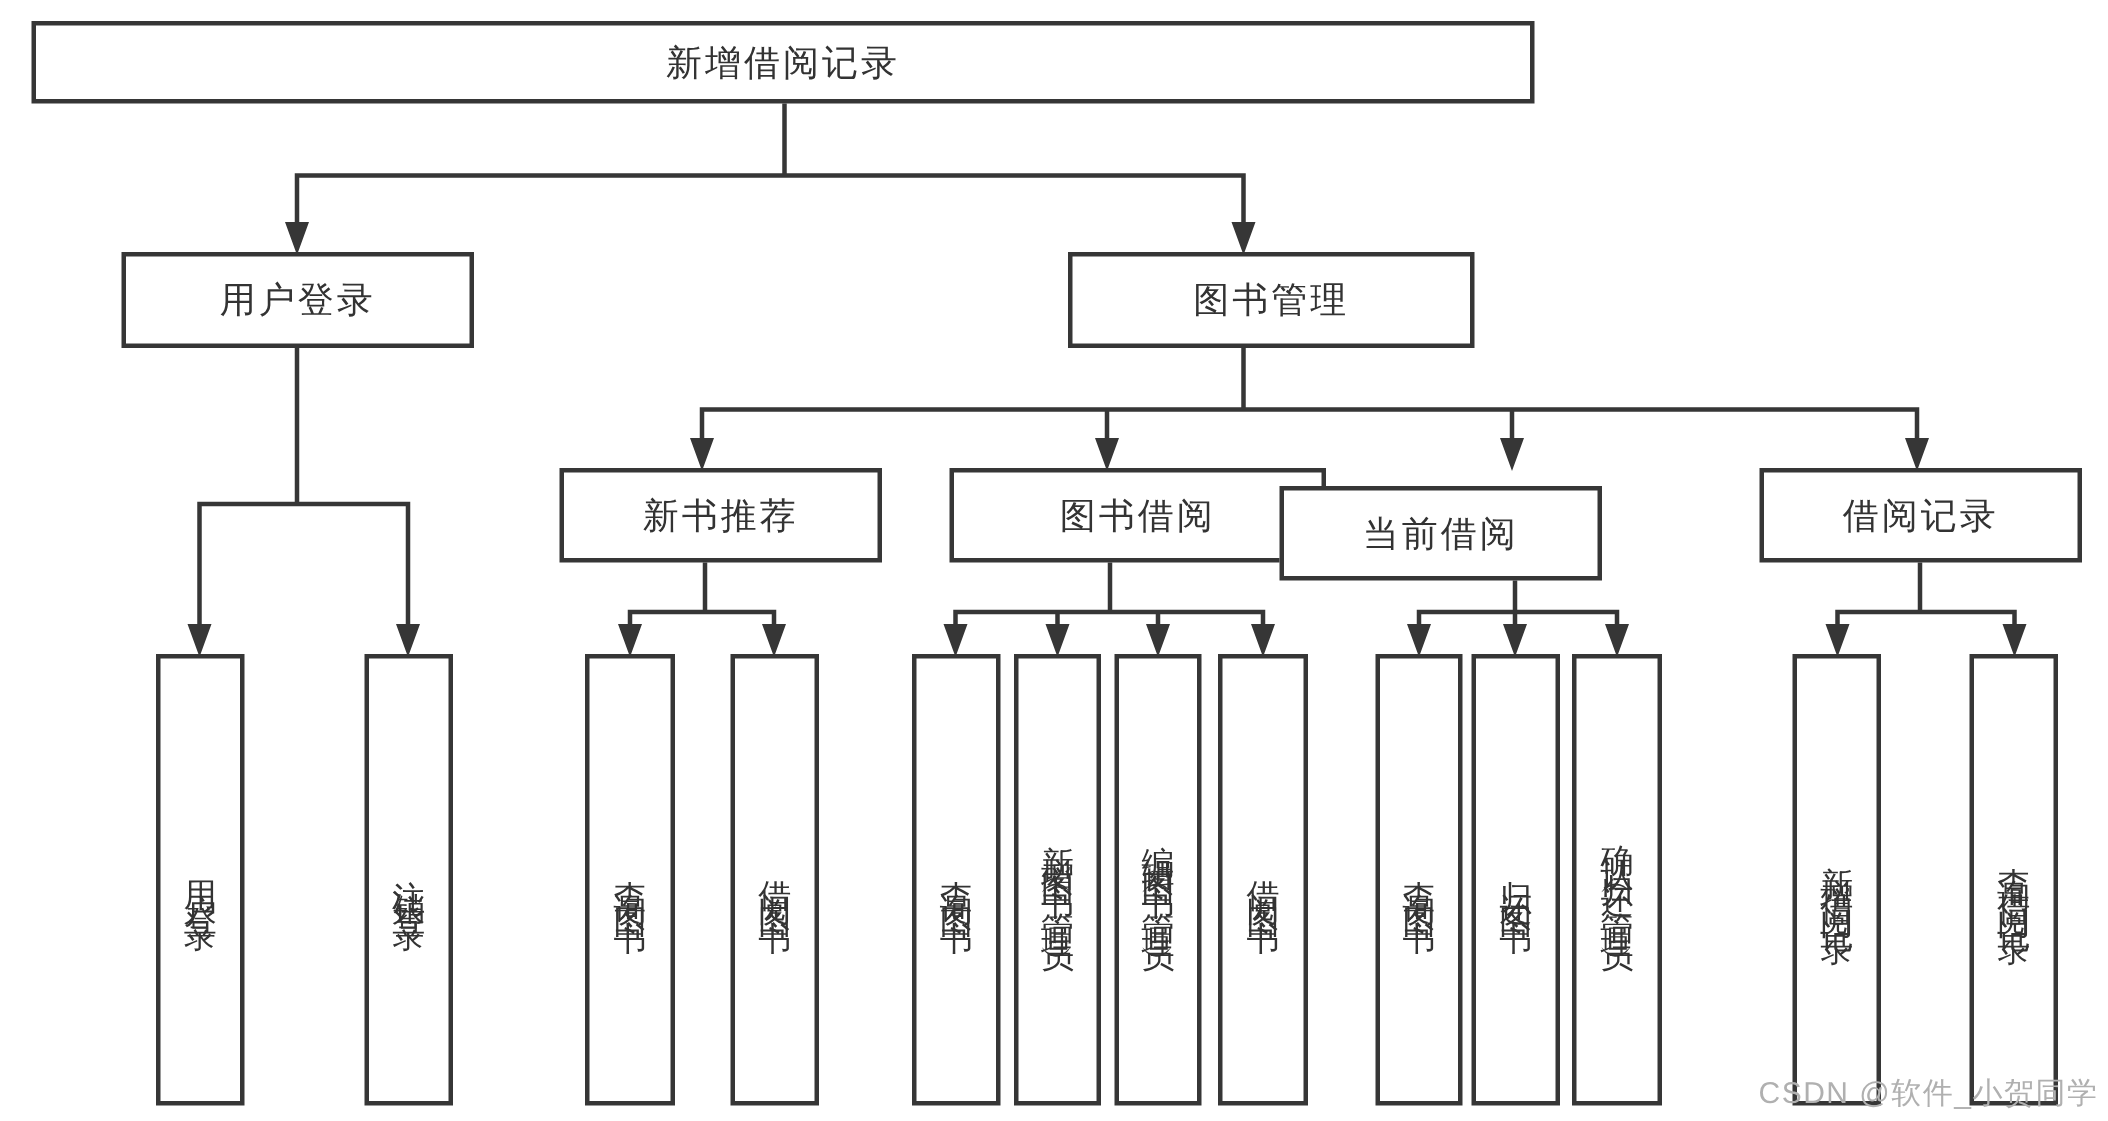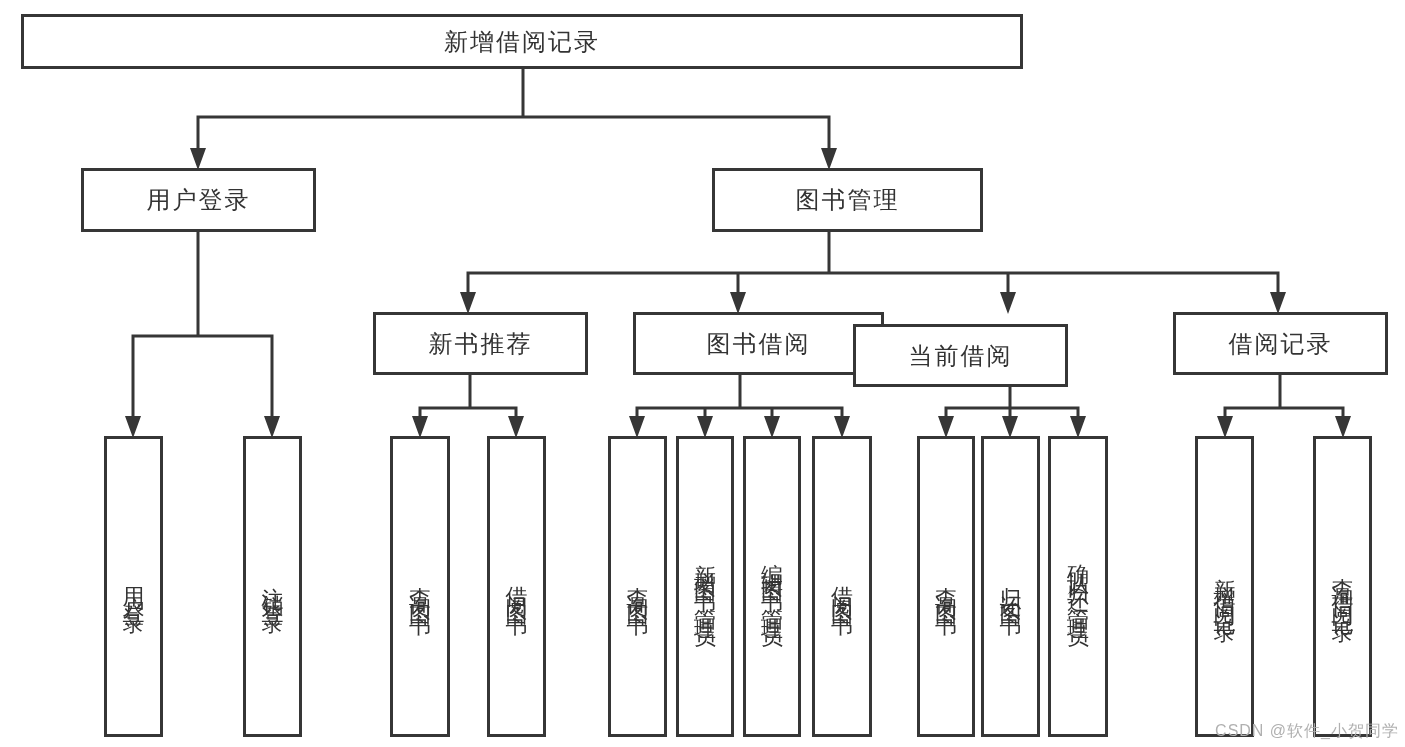--- a/index.html
+++ b/index.html
@@ -67,21 +67,21 @@
   .pos-l7  { left: 812px;  width: 60px; }
   .pos-l8  { left: 917px;  width: 58px; }
   .pos-l9  { left: 981px;  width: 59px; }
   .pos-l10 { left: 1048px; width: 60px; }
   .pos-l11 { left: 1195px; width: 59px; }
   .pos-l12 { left: 1313px; width: 59px; }
   .watermark {
     position: absolute;
     right: 6px;
     bottom: 5px;
-    font-size: 16px;
+    font-size: 20px;
     letter-spacing: 1px;
     color: var(--wm, #b0b0b0);
     white-space: nowrap;
   }
 </style>
 </head>
 <body>
 
 <div class="canvas" style="--line: #363636; --text: #333333; --bg: #ffffff; --wm: #b0b0b0;">
 

